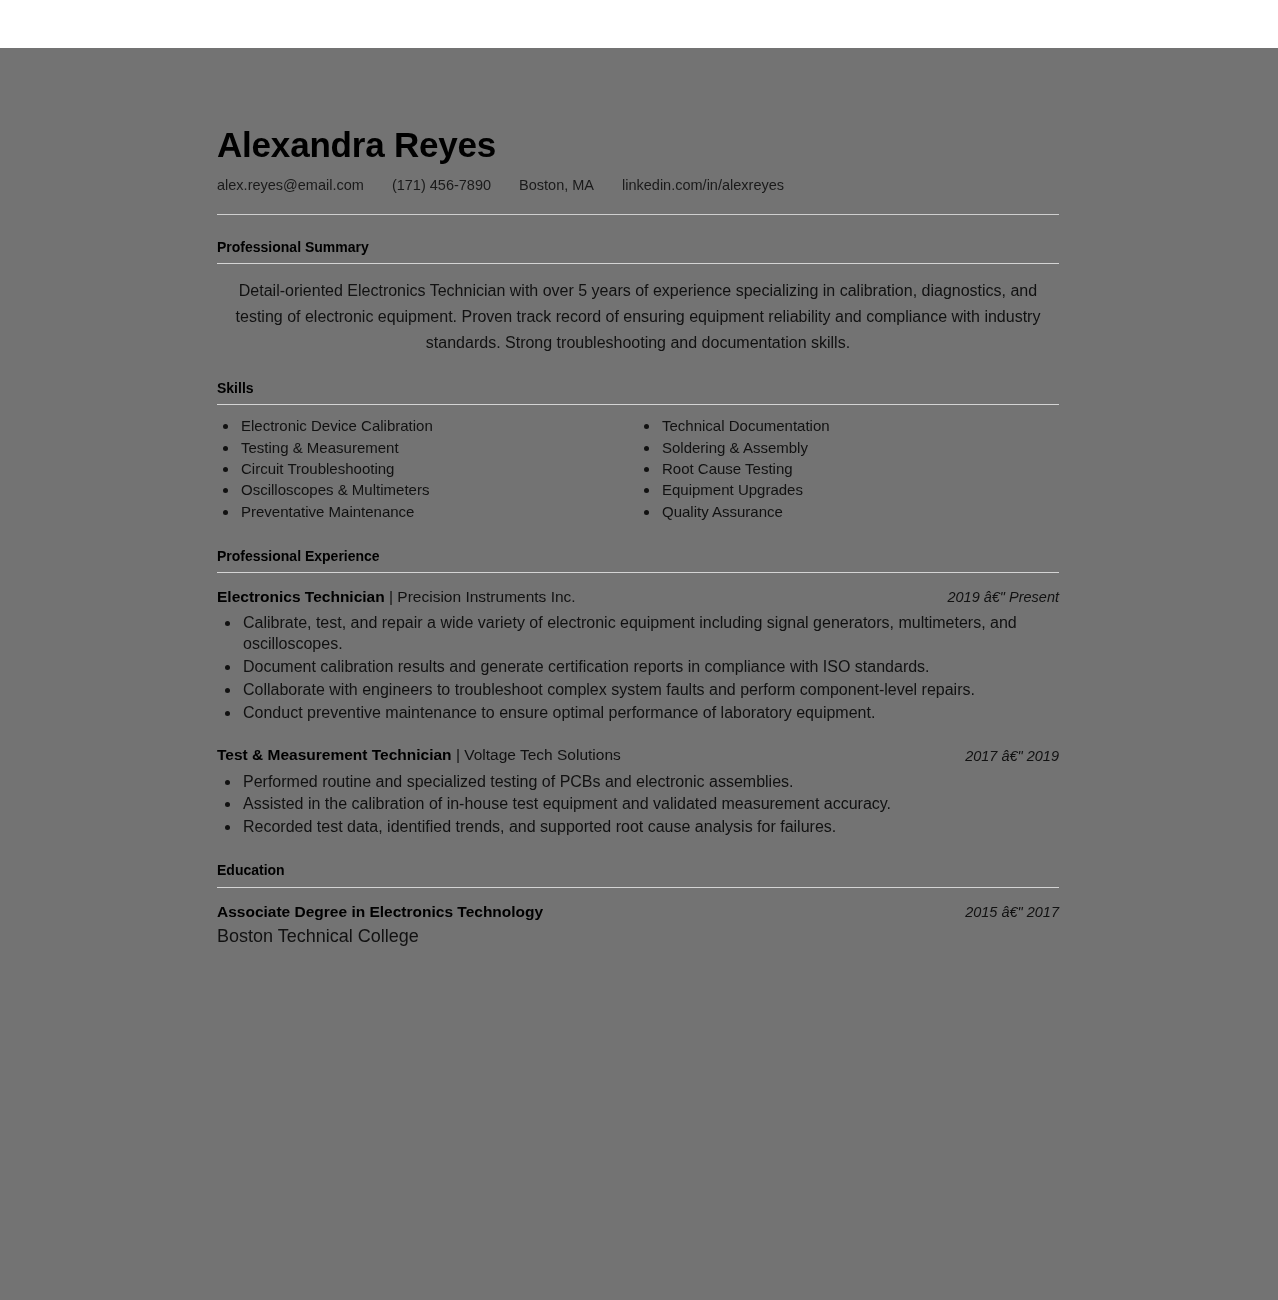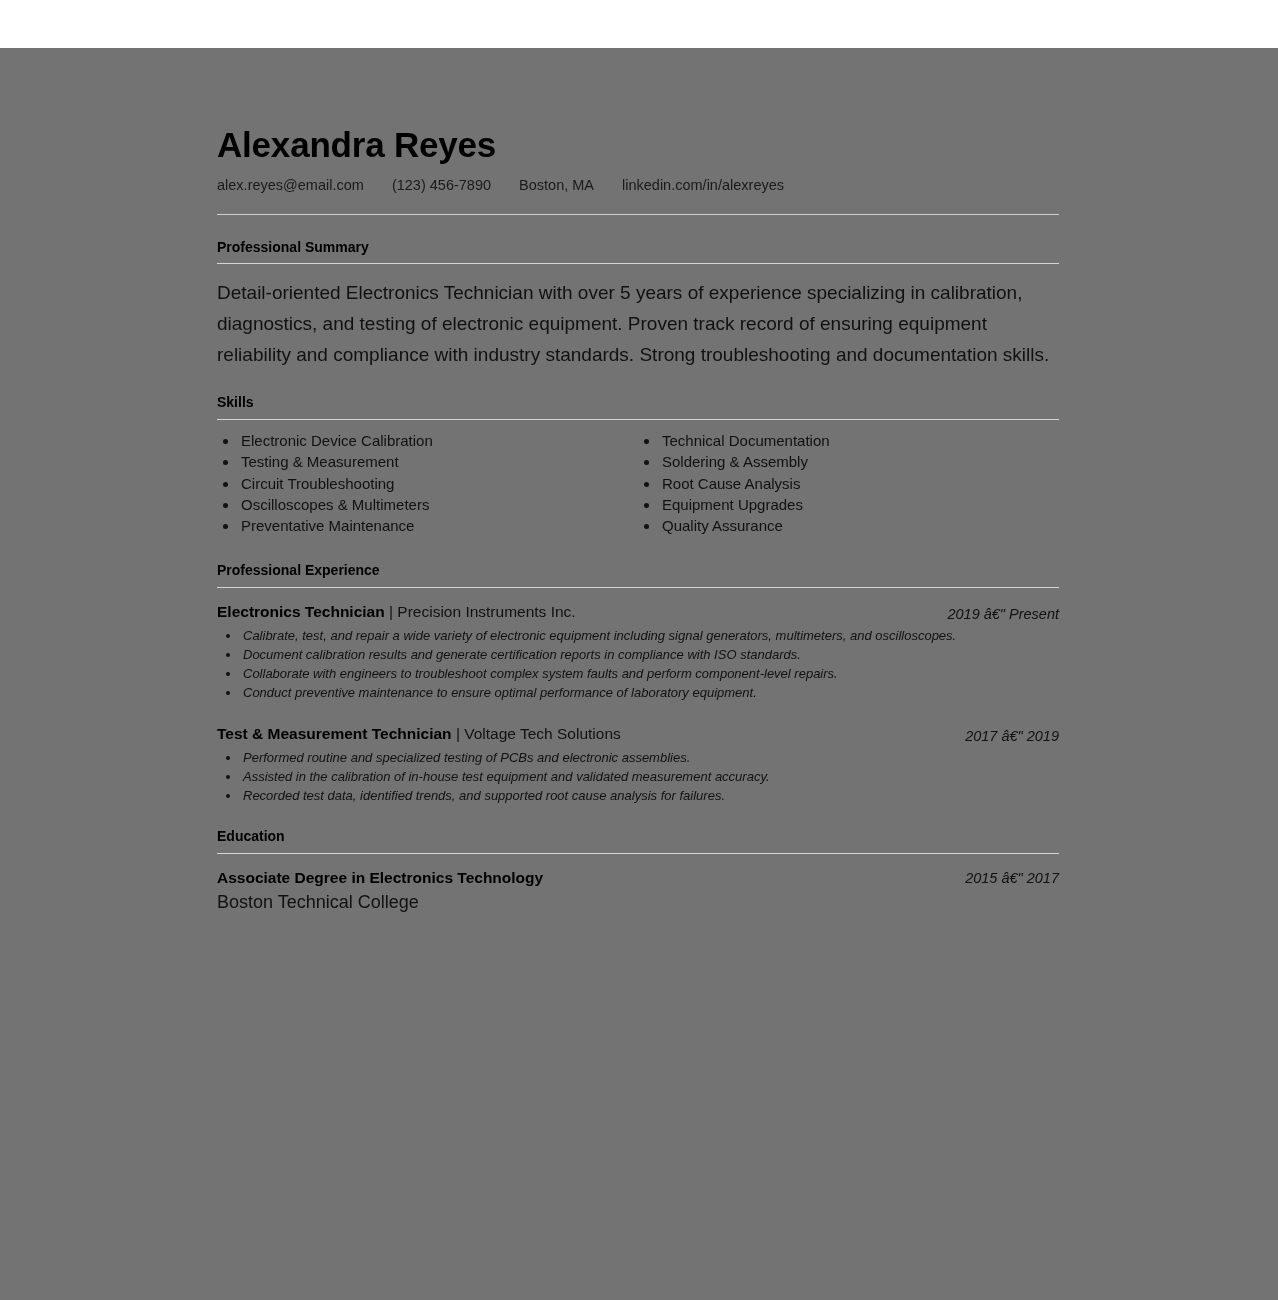--- a/index.html
+++ b/index.html
@@ -65,25 +65,25 @@
     color: #000;
   }
   .section-rule {
     border: 0;
     border-top: 1px solid #d4d4d4;
     margin: 0 0 14px 0;
     height: 0;
   }
 
   .summary-text {
-    font-size: 19px;
+    font-size: 16px;
     line-height: 1.62;
     margin: 0;
     color: #111;
-    text-align: left;
+    text-align: center;
   }
 
   
   .skills-wrap {
     display: flex;
     margin-top: -2px;
   }
   .skills-col {
     width: 50%;
     box-sizing: border-box;
@@ -99,21 +99,21 @@
     margin: 0 0 3px 0;
     padding-left: 2px;
     color: #111;
   }
 
   
   .job { margin-bottom: 22px; }
   .job:last-child { margin-bottom: 0; }
   .job-head {
     display: flex;
-    align-items: flex-end;
+    align-items: center;
     justify-content: space-between;
     margin-bottom: 6px;
   }
   .job-titleline {
     font-size: 15.5px;
     line-height: 1.3;
     color: #111;
   }
   .job-title {
     font-weight: bold;
@@ -126,26 +126,25 @@
     color: #111;
     white-space: nowrap;
     padding-left: 18px;
   }
   .job-bullets {
     margin: 0;
     padding: 0 0 0 24px;
     list-style-type: disc;
   }
   .job-bullets li {
-    font-size: 13px;
+    font-size: 16px;
     line-height: 1.3;
     margin: 0 0 2px 0;
     padding-left: 2px;
     color: #111;
-    font-style: italic;
   }
 
   
   .edu-head {
     display: flex;
     align-items: baseline;
     justify-content: space-between;
     gap: 6px;
   }
   .edu-degree {
@@ -170,21 +169,21 @@
 </style>
 </head>
 <body>
 
 <div class="page">
   <div class="resume">
 
     <header>
       <h1 class="name">Alexandra Reyes</h1>
       <p class="contact">
-        <span class="ci">alex.reyes@email.com</span><span class="sep"></span><span class="ci">(123) 456-7890</span><span class="sep"></span><span class="ci">Boston, MA</span><span class="sep"></span><span class="ci">linkedin.com/in/alexreyes</span>
+        <span class="ci">alex.reyes@email.com</span><span class="sep"></span><span class="ci">(171) 456-7890</span><span class="sep"></span><span class="ci">Boston, MA</span><span class="sep"></span><span class="ci">linkedin.com/in/alexreyes</span>
       </p>
       <hr class="header-rule">
     </header>
 
     <section class="section">
       <h2 class="section-title">Professional Summary</h2>
       <hr class="section-rule">
       <p class="summary-text">Detail-oriented Electronics Technician with over 5 years of experience specializing in calibration, diagnostics, and testing of electronic equipment. Proven track record of ensuring equipment reliability and compliance with industry standards. Strong troubleshooting and documentation skills.</p>
     </section>
 
@@ -198,21 +197,21 @@
             <li>Testing &amp; Measurement</li>
             <li>Circuit Troubleshooting</li>
             <li>Oscilloscopes &amp; Multimeters</li>
             <li>Preventative Maintenance</li>
           </ul>
         </div>
         <div class="skills-col">
           <ul>
             <li>Technical Documentation</li>
             <li>Soldering &amp; Assembly</li>
-            <li>Root Cause Analysis</li>
+            <li>Root Cause Testing</li>
             <li>Equipment Upgrades</li>
             <li>Quality Assurance</li>
           </ul>
         </div>
       </div>
     </section>
 
     <section class="section">
       <h2 class="section-title">Professional Experience</h2>
       <hr class="section-rule">

